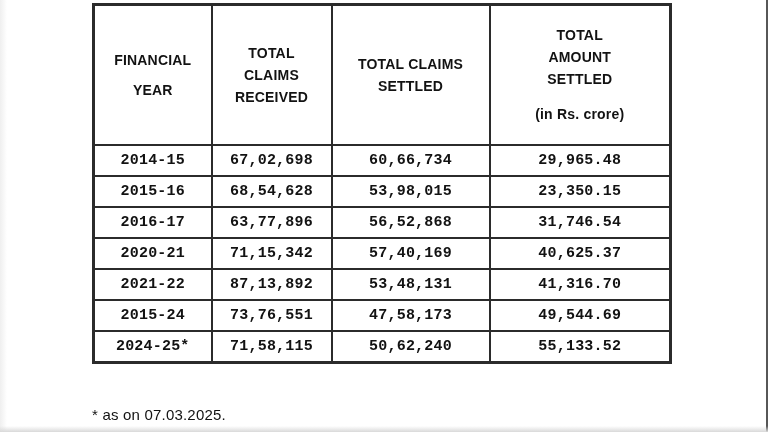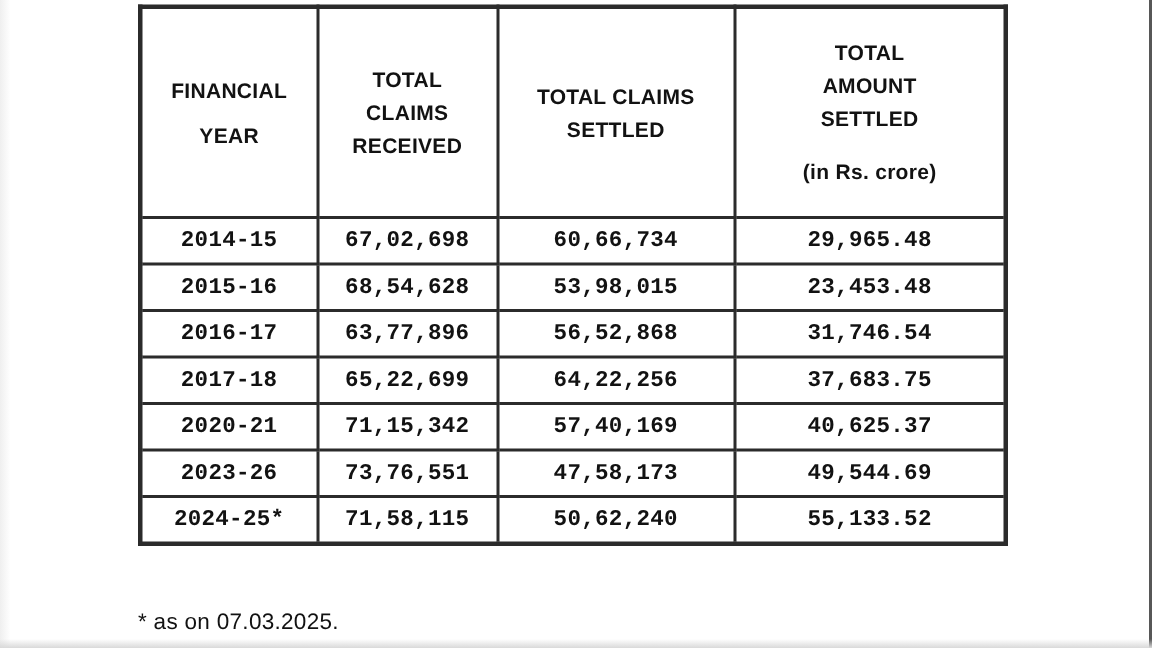--- a/index.html
+++ b/index.html
@@ -110,42 +110,42 @@
         <tr>
       <td>2014-15</td>
       <td>67,02,698</td>
       <td>60,66,734</td>
       <td>29,965.48</td>
     </tr>
         <tr>
       <td>2015-16</td>
       <td>68,54,628</td>
       <td>53,98,015</td>
-      <td>23,453.48</td>
+      <td>23,350.15</td>
     </tr>
         <tr>
       <td>2016-17</td>
       <td>63,77,896</td>
       <td>56,52,868</td>
       <td>31,746.54</td>
     </tr>
         <tr>
-      <td>2017-18</td>
-      <td>65,22,699</td>
-      <td>64,22,256</td>
-      <td>37,683.75</td>
-    </tr>
-        <tr>
       <td>2020-21</td>
       <td>71,15,342</td>
       <td>57,40,169</td>
       <td>40,625.37</td>
     </tr>
         <tr>
-      <td>2023-26</td>
+      <td>2021-22</td>
+      <td>87,13,892</td>
+      <td>53,48,131</td>
+      <td>41,316.70</td>
+    </tr>
+        <tr>
+      <td>2015-24</td>
       <td>73,76,551</td>
       <td>47,58,173</td>
       <td>49,544.69</td>
     </tr>
         <tr>
       <td>2024-25*</td>
       <td>71,58,115</td>
       <td>50,62,240</td>
       <td>55,133.52</td>
     </tr>

